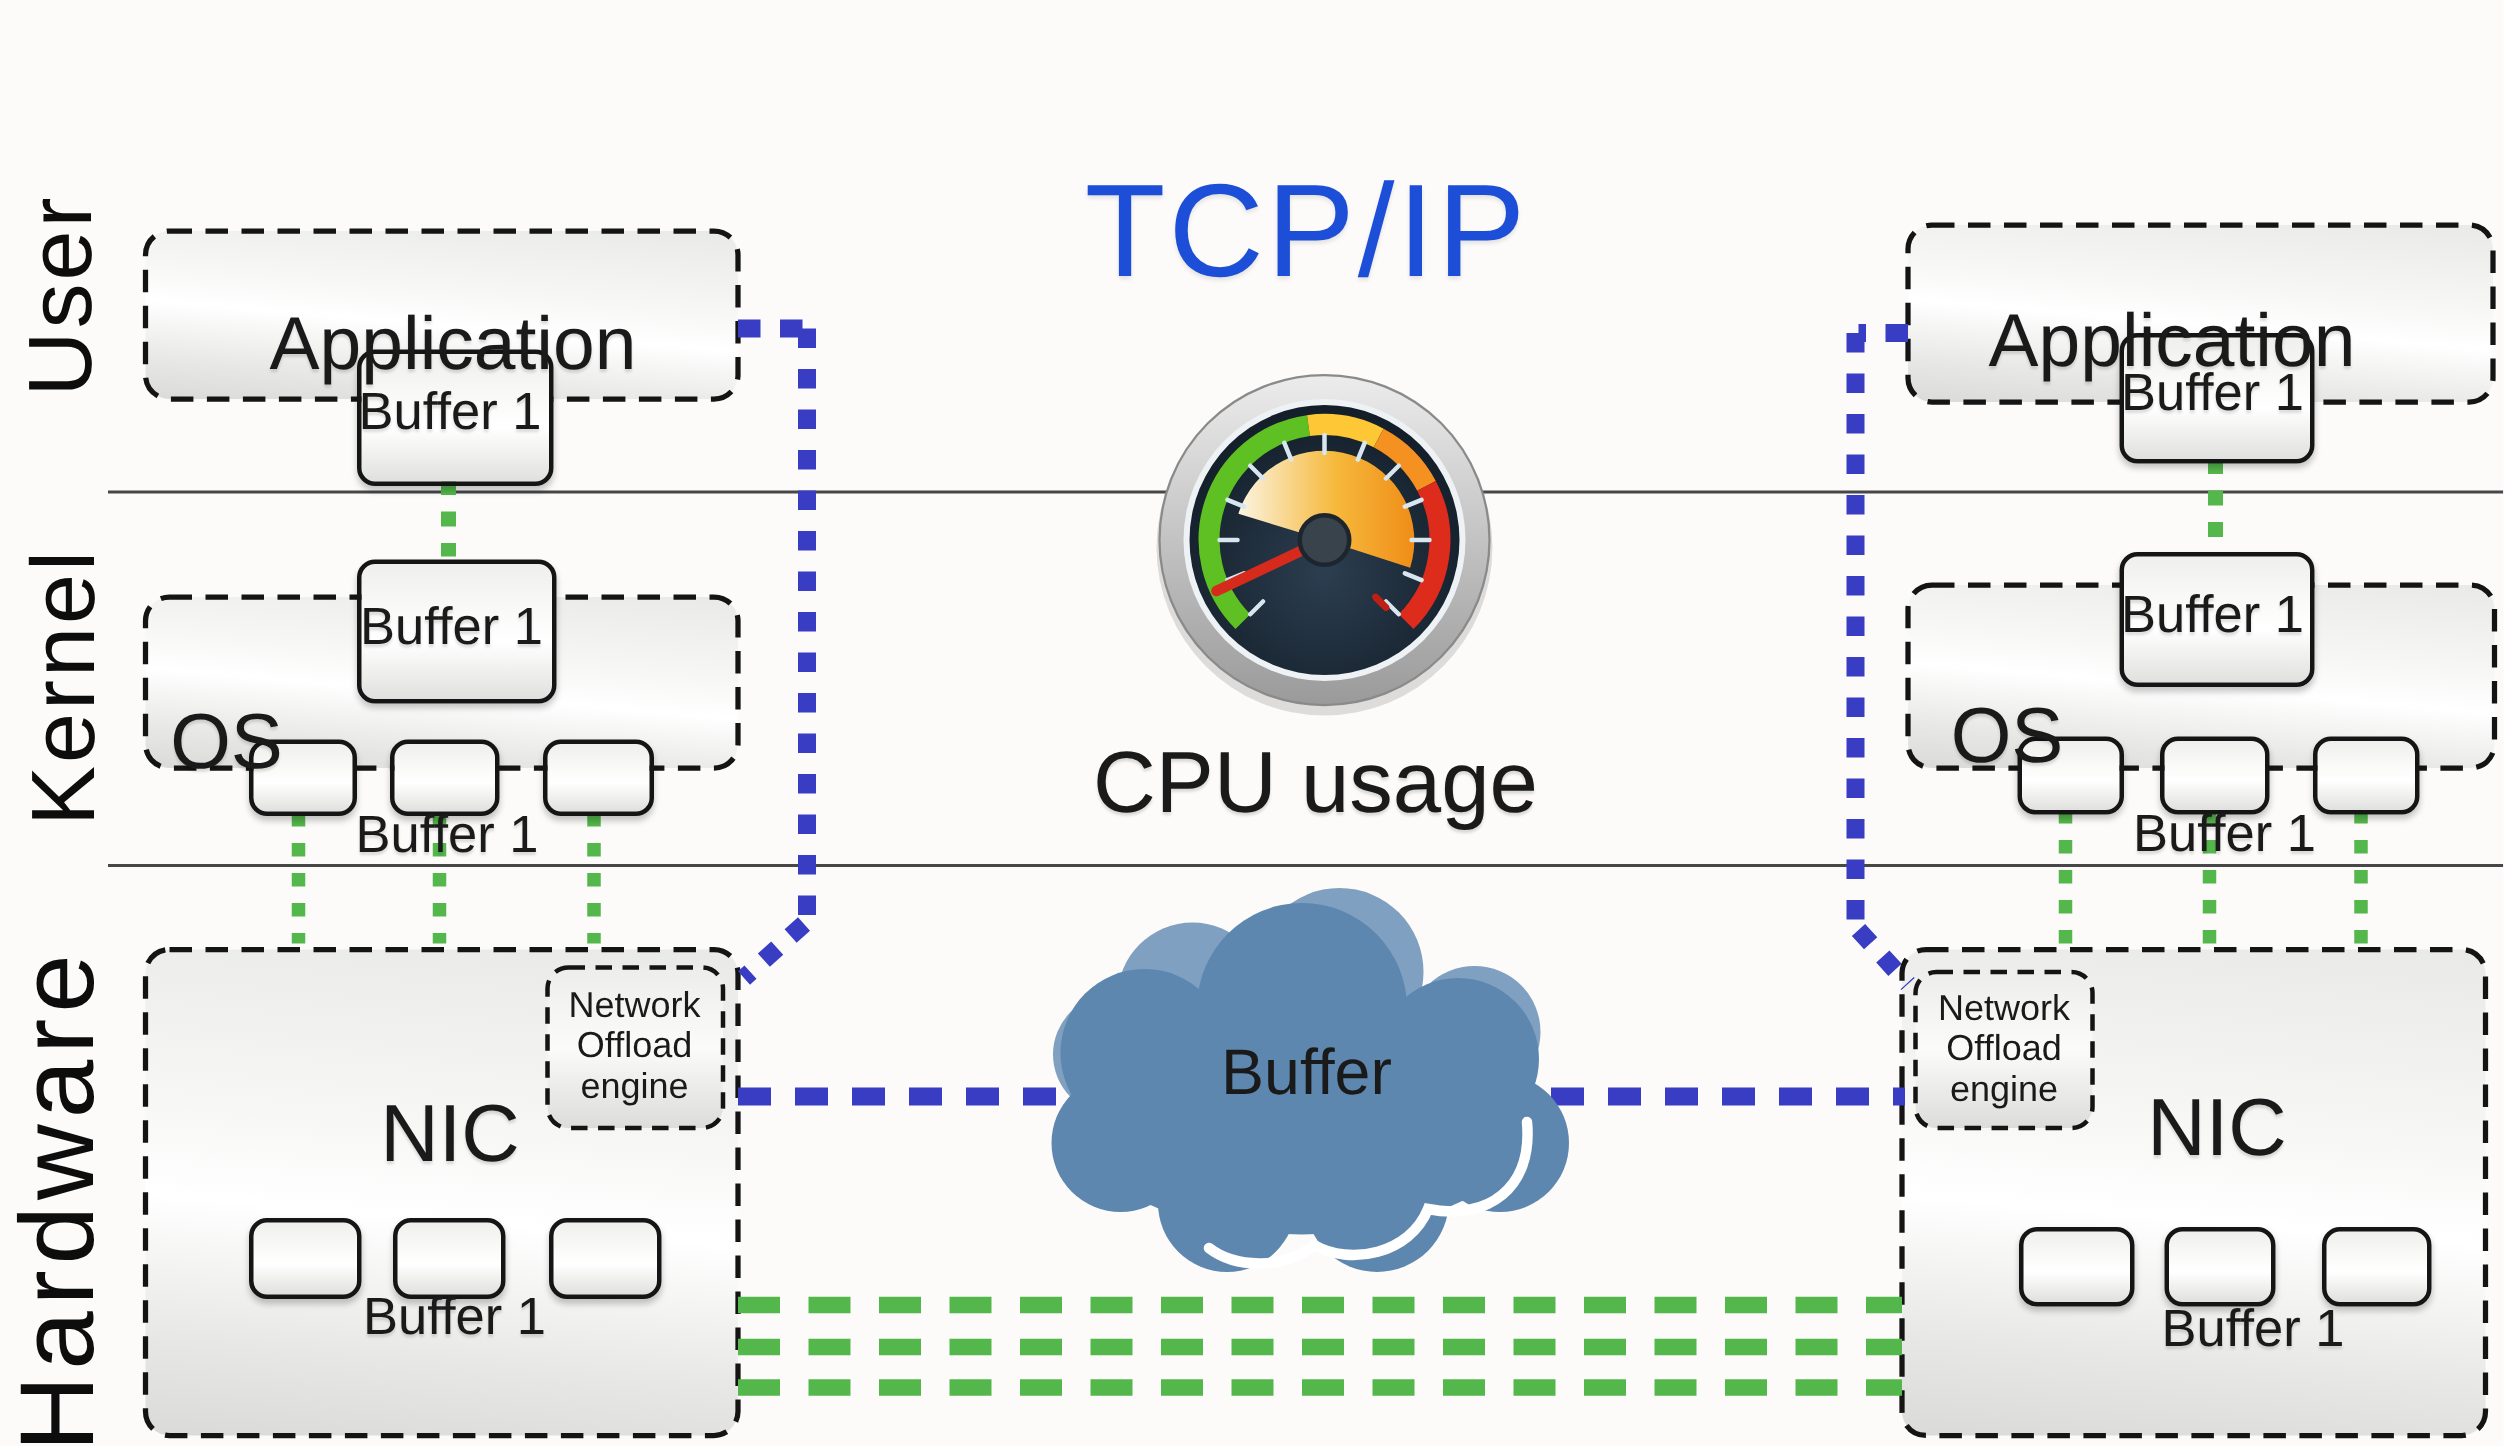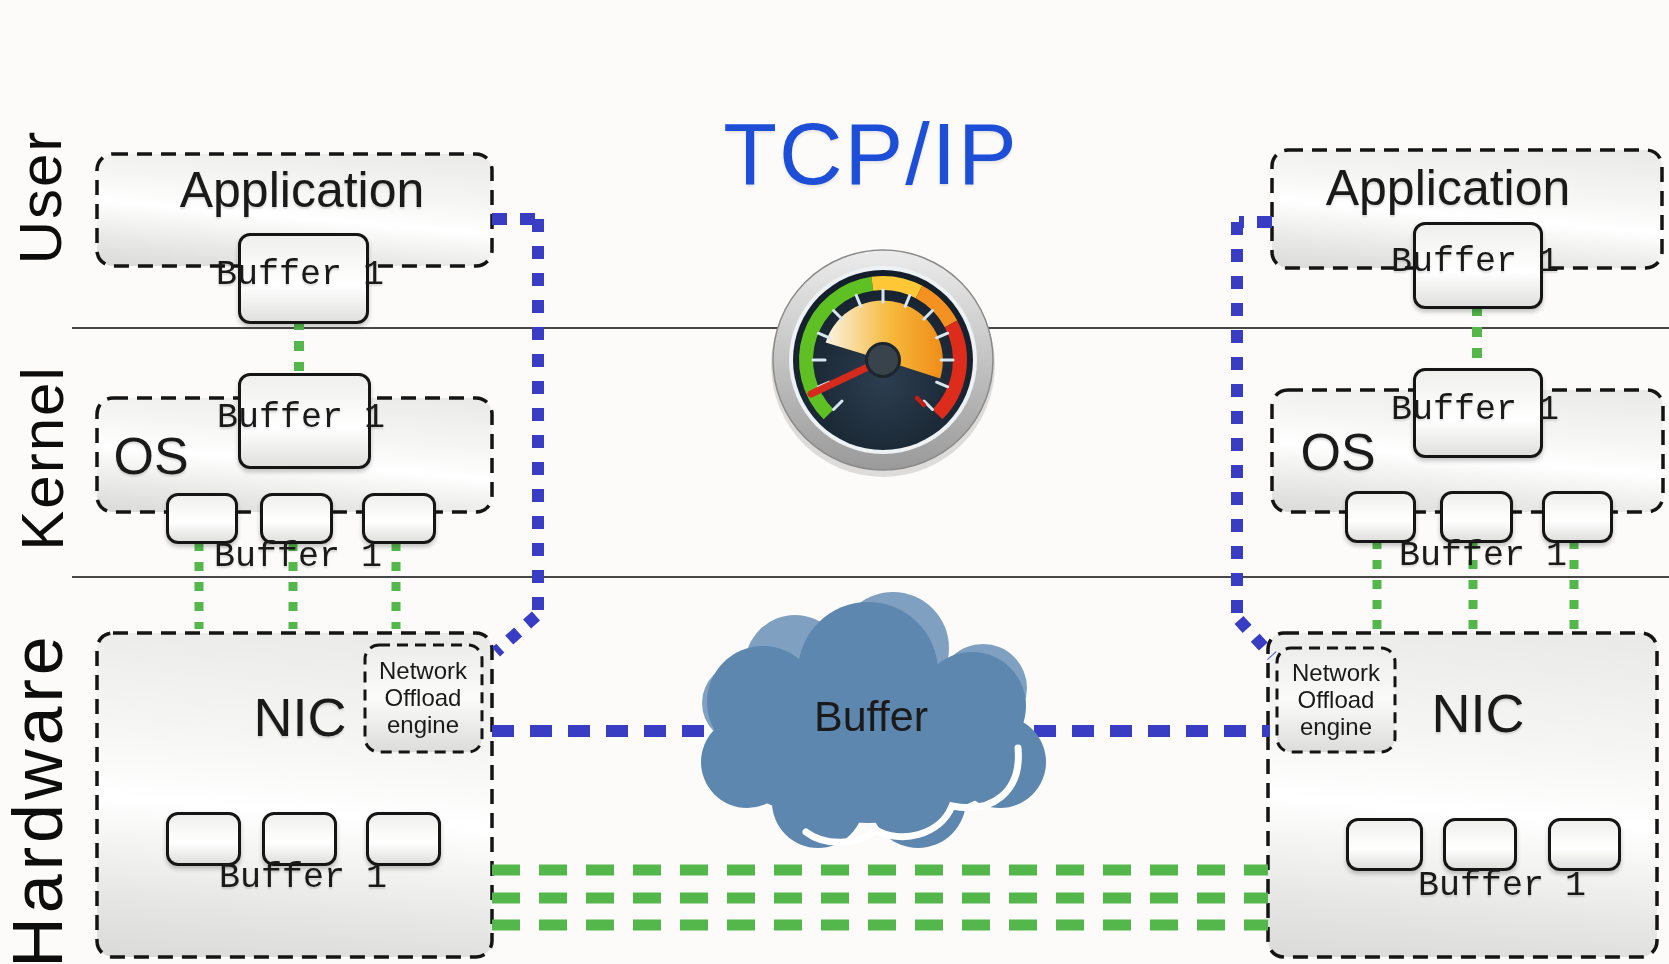--- a/index.html
+++ b/index.html
@@ -19,22 +19,22 @@
     position:absolute;border:3px solid #151515;border-radius:12px;
     background:linear-gradient(180deg,#efefed 0%,#fbfbfa 40%,#ffffff 58%,#e0e0de 100%);
     box-shadow:0 3px 4px rgba(0,0,0,.22);
     z-index:6;
   }
   .label{
     position:absolute;transform:translate(-50%,-50%);
     white-space:nowrap;z-index:8;
     text-shadow:0 2px 2px rgba(0,0,0,.14);
   }
-  .box-title{font-size:50px;}
-  .buffer-text{font-size:35px;font-family:Liberation Mono, monospace;}
+  .box-title{font-size:50px;margin-top:39px;}
+  .buffer-text{font-size:35px;}
   .engine-text{
     position:absolute;transform:translate(-50%,-50%);
     z-index:8;font-size:24px;line-height:1.12;text-align:center;width:112px;white-space:normal;
   }
   .layer-label{
     position:absolute;transform:translate(-50%,-50%) rotate(-90deg);
     white-space:nowrap;z-index:8;font-size:60px;letter-spacing:2px;color:#0d0d0d;
   }
   .title-line{
     position:absolute;transform:translate(-50%,-50%);
@@ -192,15 +192,16 @@
 
   <div class="label box-title" style="left:1448px;top:188px;">Application</div>
   <div class="label buffer-text" style="left:1475px;top:262px;">Buffer 1</div>
   <div class="label box-title" style="left:1338px;top:452px;font-size:52px;">OS</div>
   <div class="label buffer-text" style="left:1475px;top:410px;">Buffer 1</div>
   <div class="label buffer-text" style="left:1483px;top:556px;">Buffer 1</div>
   <div class="label box-title" style="left:1478px;top:713px;font-size:54px;">NIC</div>
   <div class="engine-text" style="left:1336px;top:700px;">Network Offload engine</div>
   <div class="label buffer-text" style="left:1502px;top:886px;">Buffer 1</div>
 
+  <div class="label" style="left:877px;top:522px;font-size:58px;">CPU usage</div>
   <div class="label" style="left:871px;top:716px;font-size:43px;z-index:9;text-shadow:none;">Buffer</div>
 
 </div>
 
 </body></html>

